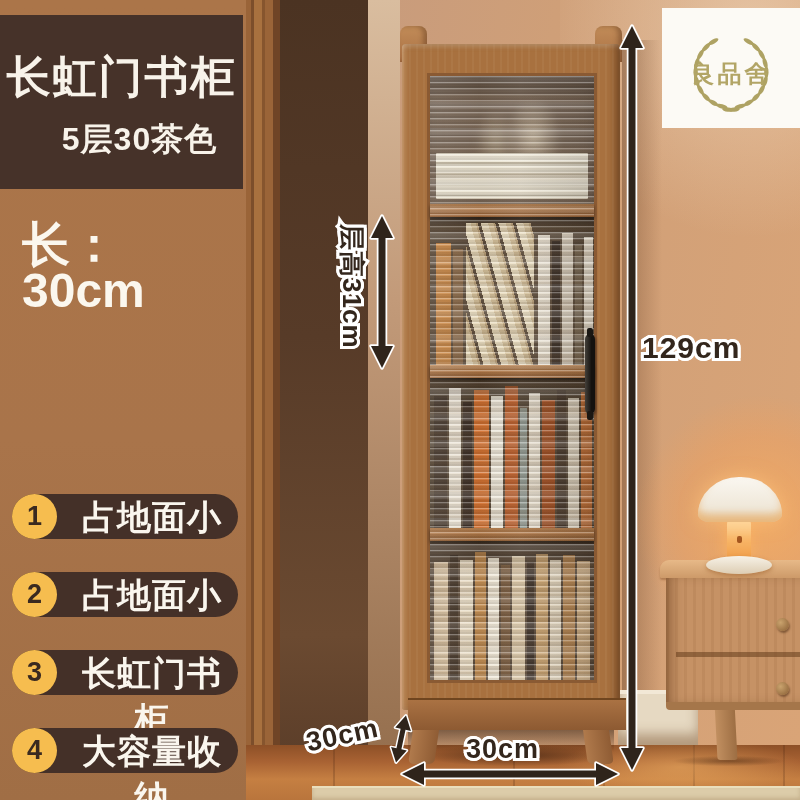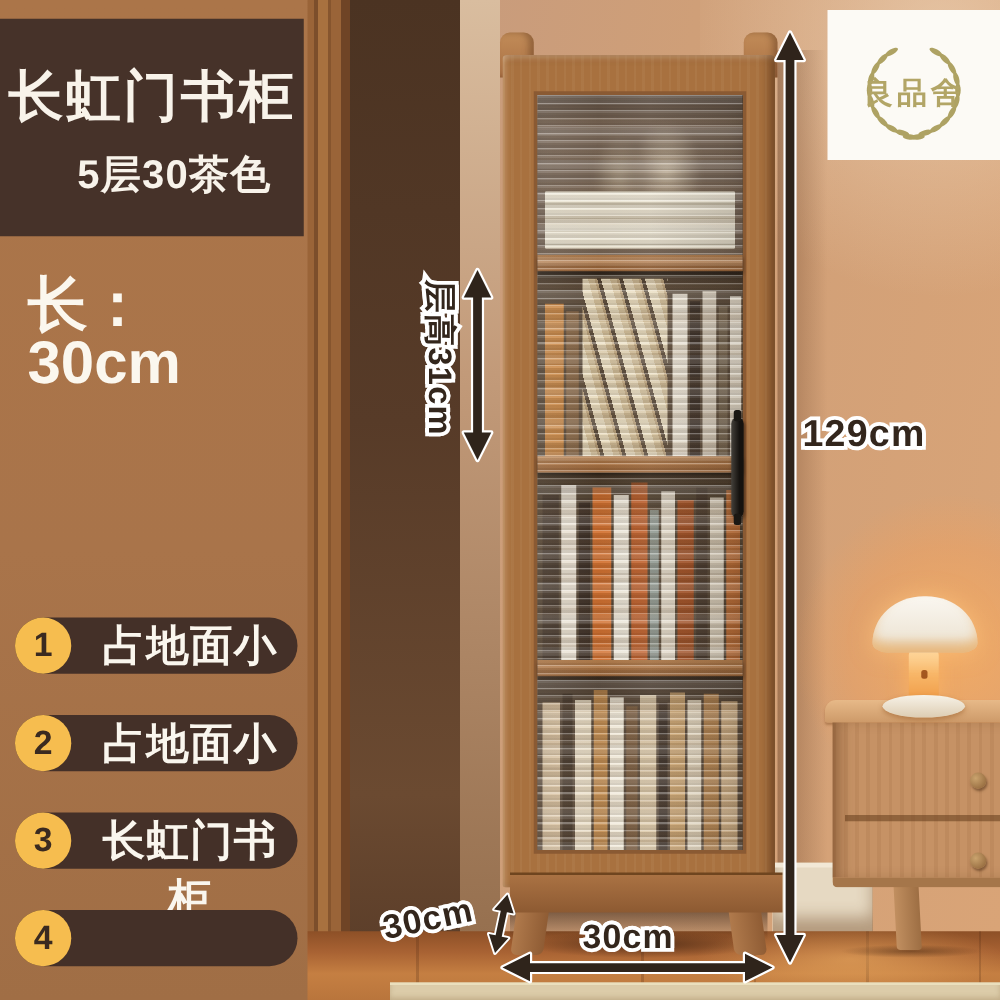--- a/index.html
+++ b/index.html
@@ -261,20 +261,21 @@
     <div class="abs num-item item-2">
       <div class="abs num-circle">2</div>
       <div class="abs num-text">占地面小</div>
     </div>
     <div class="abs num-item item-3">
       <div class="abs num-circle">3</div>
       <div class="abs num-text">长虹门书柜</div>
     </div>
     <div class="abs num-item item-4">
       <div class="abs num-circle">4</div>
+      <div class="abs num-text">大容量收纳</div>
     </div>
   </div>
 
   <div class="abs logo-card">
     <svg class="abs" style="left:17px;top:8px;" width="104" height="104" viewBox="0 0 100 100">
       <g fill="#aea263">
         <ellipse cx="0" cy="0" rx="5.5" ry="2.1" transform="translate(41.2 86.8) rotate(15)"></ellipse>
         <ellipse cx="0" cy="0" rx="5.5" ry="2.1" transform="translate(33 83.4) rotate(30)"></ellipse>
         <ellipse cx="0" cy="0" rx="5.5" ry="2.1" transform="translate(26 78) rotate(45)"></ellipse>
         <ellipse cx="0" cy="0" rx="5.5" ry="2.1" transform="translate(20.6 71) rotate(60)"></ellipse>

